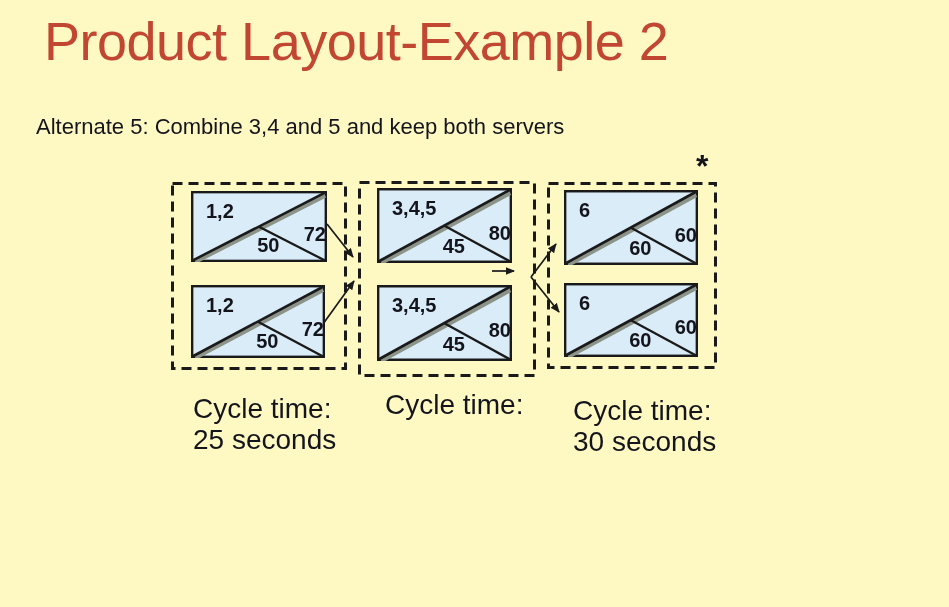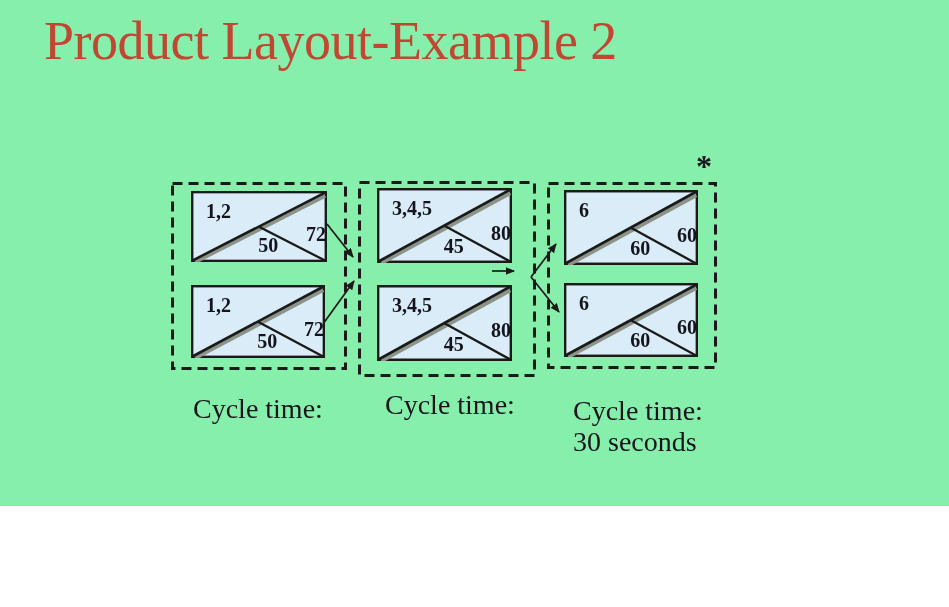--- a/index.html
+++ b/index.html
@@ -1,18 +1,18 @@
 <!DOCTYPE html>
 <html><head>
 <meta charset="utf-8">
 <style>
   html,body { margin:0; padding:0; background:#ffffff; }
   .slide {
-    position:relative; width:949px; height:506px; background:#86efac;
-    font-family:Liberation Serif, serif; overflow:hidden; color:#14141c;
+    position:relative; width:949px; height:607px; background:#fef9c3;
+    font-family:Liberation Sans, sans-serif; overflow:hidden; color:#14141c;
   }
   .title {
     position:absolute; left:44px; top:8px; margin:0;
     font-size:54px; font-weight:400; letter-spacing:-0.5px;
     color:#c24733; white-space:nowrap; line-height:1.25;
   }
   .subtitle {
     position:absolute; left:36px; top:114px; font-size:22px;
     color:#14141c; white-space:nowrap;
   }
@@ -34,20 +34,21 @@
     position:absolute; font-size:28px; line-height:31px; color:#14141c;
     white-space:nowrap;
   }
 </style>
 </head>
 <body>
 
 <div class="slide">
 
   <h1 class="title">Product Layout-Example 2</h1>
+  <div class="subtitle">Alternate 5: Combine 3,4 and 5 and keep both servers</div>
   <div class="footnote">*</div>
 
   <svg class="overlay" viewBox="0 0 949 607">
     <defs>
       <marker id="arrowhead" markerUnits="userSpaceOnUse" markerWidth="11" markerHeight="10" refX="8.5" refY="4" orient="auto">
         <path d="M0,0 L9.5,4 L0,8 Z" fill="#1a1a1a"></path>
       </marker>
     </defs>
 
     <rect x="172.5" y="183.5" width="173" height="185" fill="none" stroke="#1a1a1a" stroke-width="3" stroke-dasharray="10 6"></rect>
@@ -128,20 +129,21 @@
       <line x1="1.5" y1="71.5" x2="134.5" y2="1.5" stroke="#1a1a1a" stroke-width="2.6"></line>
       <line x1="67.5" y1="36.5" x2="135" y2="72" stroke="#1a1a1a" stroke-width="2.3"></line>
     </svg>
     <span class="lbl station">6</span>
     <span class="lbl tright">60</span>
     <span class="lbl tbottom">60</span>
   </div>
 
   <div class="cycle" style="left:193px;top:393px">
     <div>Cycle time:</div>
+    <div>25 seconds</div>
   </div>
   <div class="cycle" style="left:385px;top:389px">
     <div>Cycle time:</div>
   </div>
   <div class="cycle" style="left:573px;top:395px">
     <div>Cycle time:</div>
     <div>30 seconds</div>
   </div>
 
 </div>

